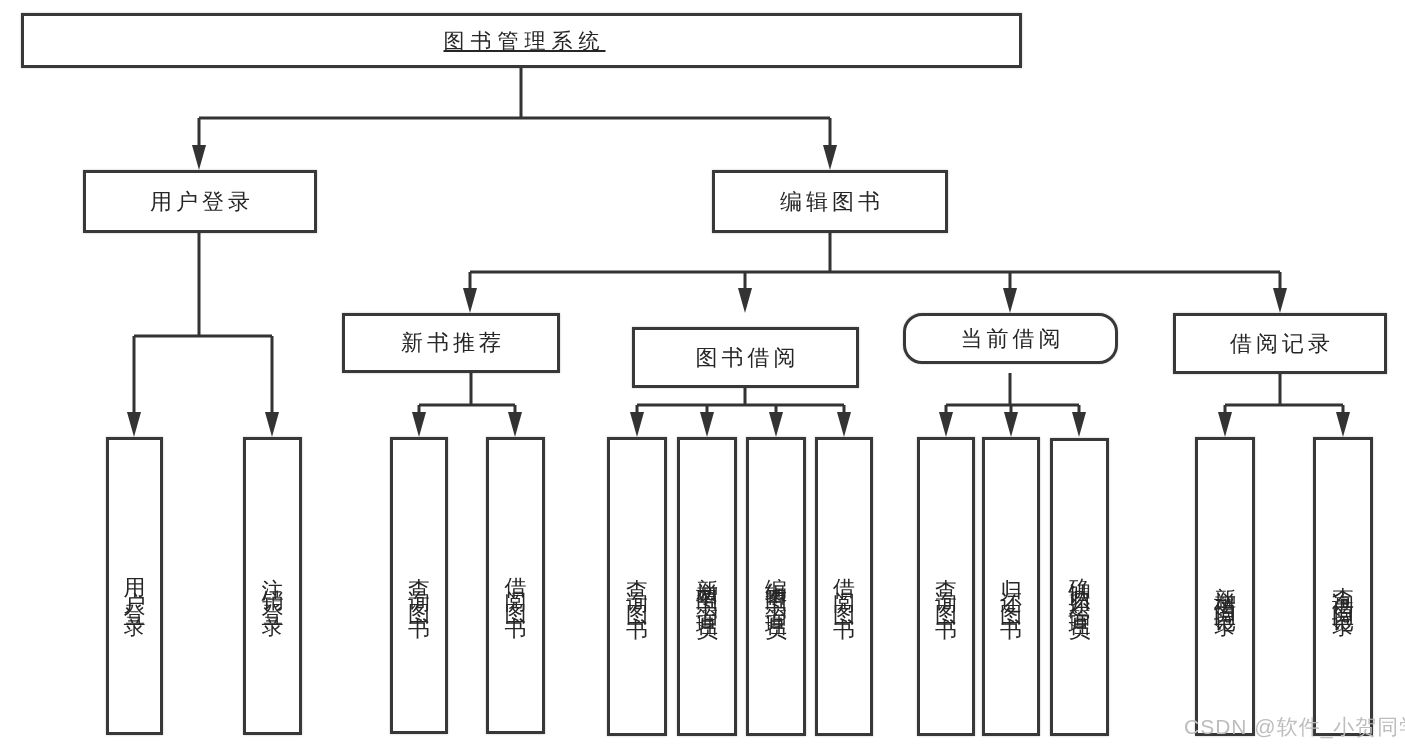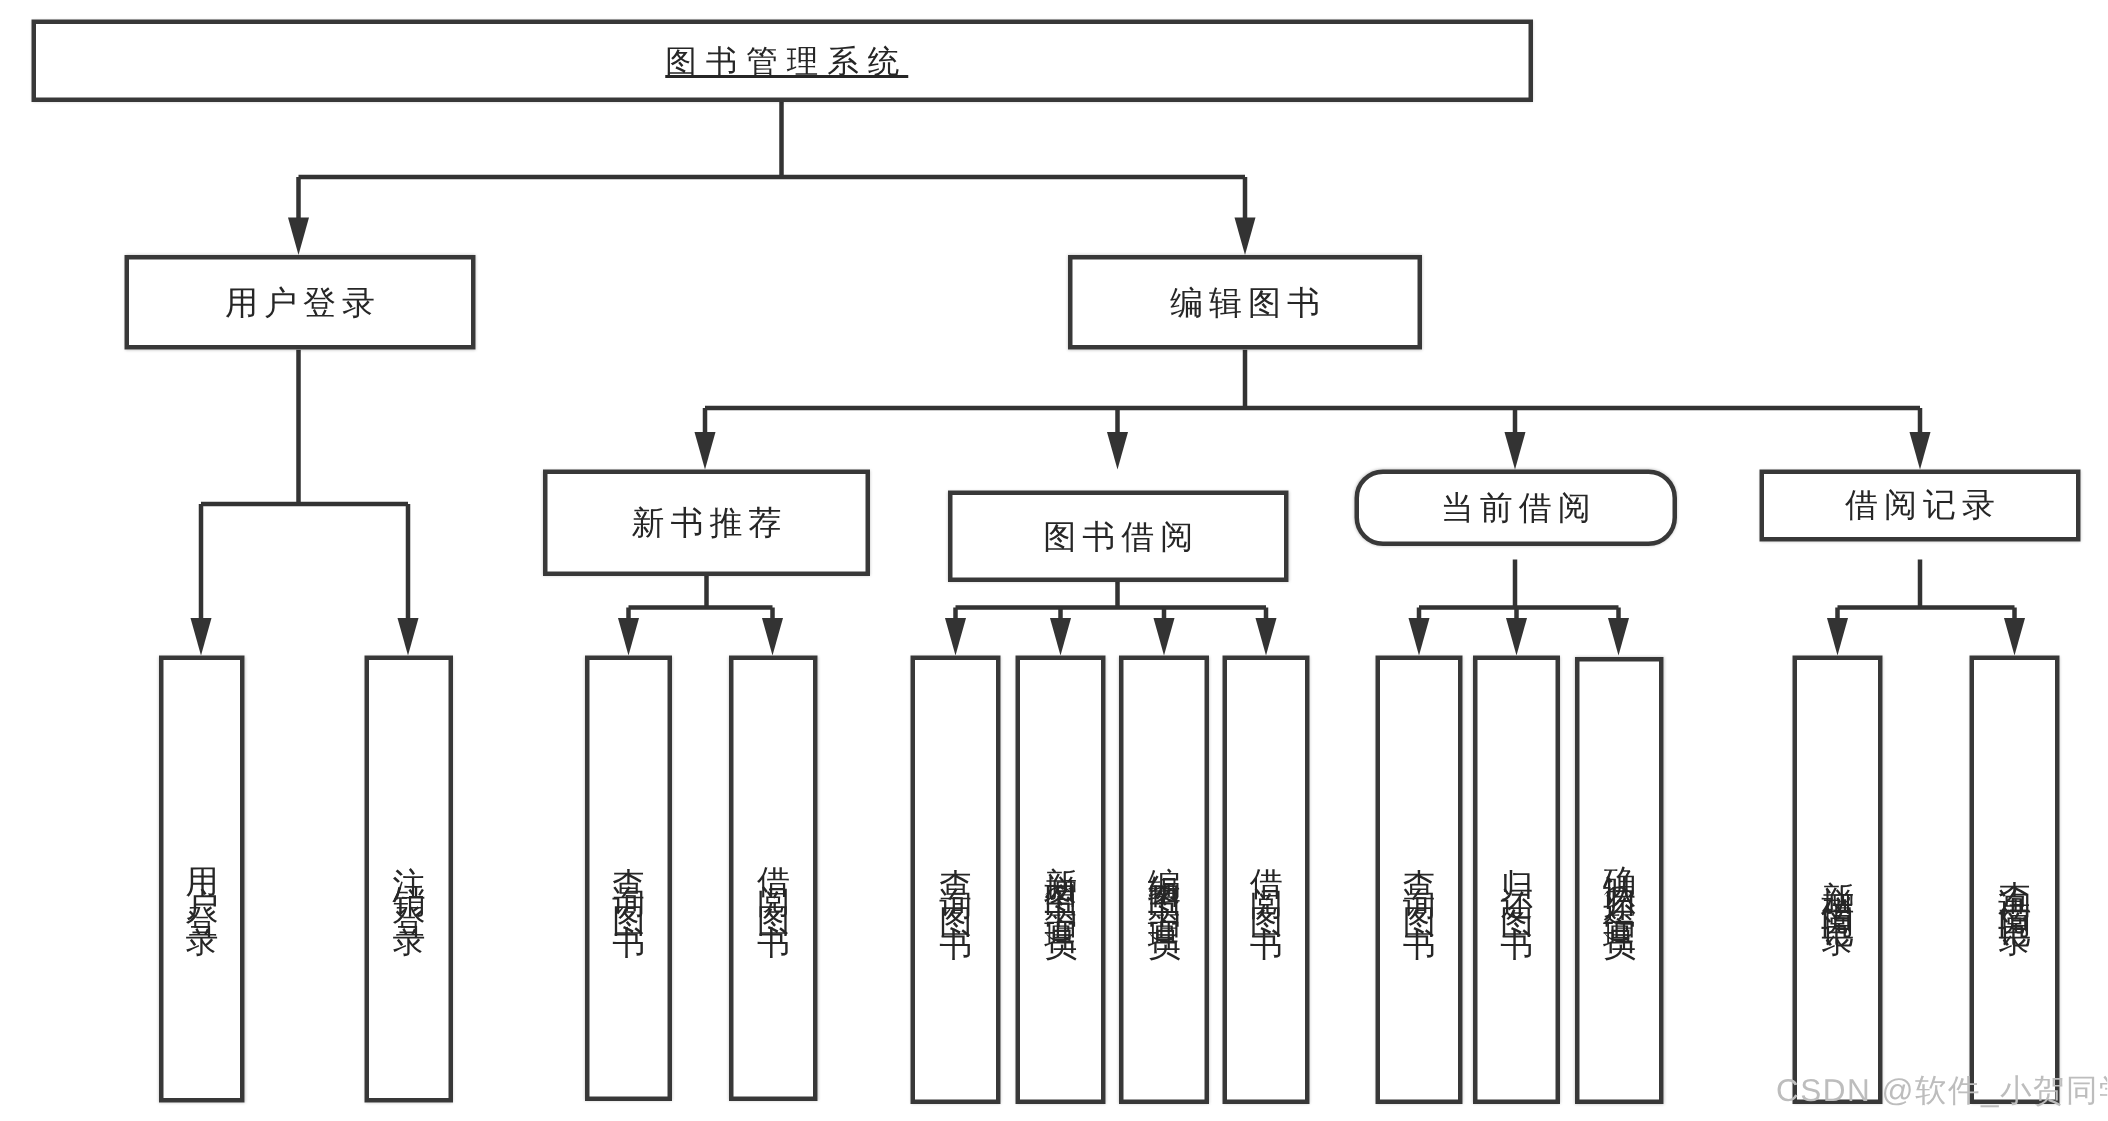--- a/index.html
+++ b/index.html
@@ -106,30 +106,30 @@
     <span class="root-label">图书管理系统</span>
   </div>
 
   <div class="node" style="left:83px;top:170px;width:234px;height:63px;">
     <span class="h-label">用户登录</span>
   </div>
   <div class="node" style="left:712px;top:170px;width:236px;height:63px;">
     <span class="h-label">编辑图书</span>
   </div>
 
-  <div class="node" style="left:362px;top:313px;width:218px;height:71px;">
+  <div class="node" style="left:342px;top:313px;width:218px;height:60px;">
     <span class="h-label">新书推荐</span>
   </div>
   <div class="node" style="left:632px;top:313px;width:227px;height:61px;margin-top:14px;">
     <span class="h-label">图书借阅</span>
   </div>
   <div class="node" style="left:903px;top:313px;width:215px;height:51px;border-radius:19px;">
     <span class="h-label">当前借阅</span>
   </div>
-  <div class="node" style="left:1173px;top:313px;width:214px;height:48px;">
+  <div class="node" style="left:1173px;top:313px;width:214px;height:61px;">
     <span class="h-label">借阅记录</span>
   </div>
 
   <div class="node" style="left:106px;top:437px;width:57px;height:298px;">
     <span class="leaf-text spread">用户登录</span>
   </div>
   <div class="node" style="left:243px;top:437px;width:59px;height:298px;">
     <span class="leaf-text spread">注销登录</span>
   </div>
 

